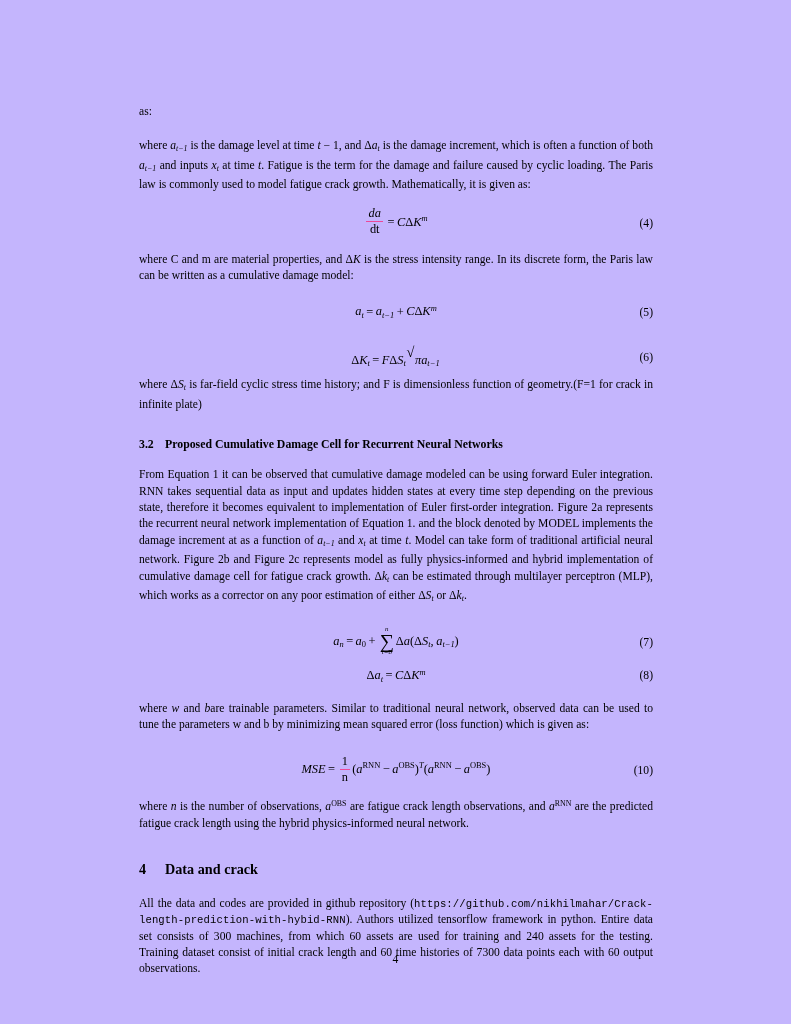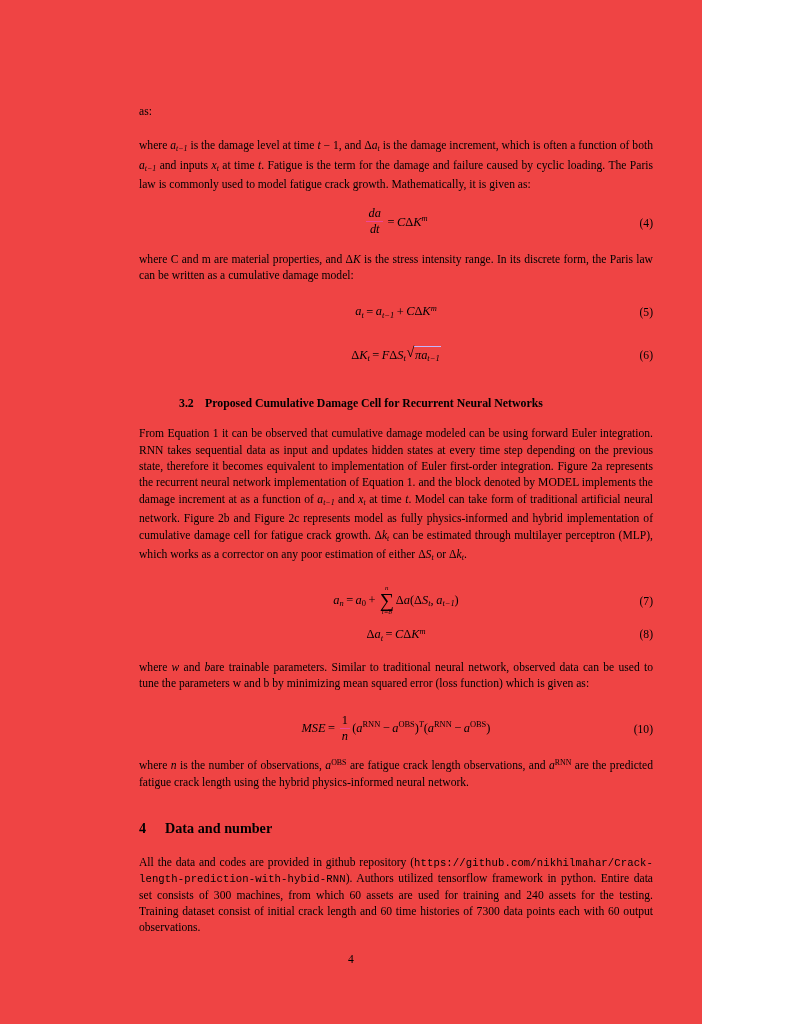--- a/index.html
+++ b/index.html
@@ -6,23 +6,23 @@
     margin: 0;
     padding: 0;
     background: #ffffff;
   }
   body {
     font-family: "Liberation Serif", "DejaVu Serif", serif;
     color: #000000;
   }
   .page {
     position: relative;
-    width: 702px;
+    width: 791px;
     height: 1024px;
-    background: #ef4444;
+    background: #c4b5fd;
     overflow: hidden;
     box-sizing: border-box;
   }
   .content {
     position: absolute;
     left: 139px;
     top: 104px;
     width: 514px;
   }
   p.body-text {
@@ -87,41 +87,40 @@
   }
   .frac .num {
     display: block;
     padding: 0 0.18em 1px 0.18em;
     border-bottom: 1px solid #ec4899;
     font-style: italic;
   }
   .frac .den {
     display: block;
     padding: 1px 0.18em 0 0.18em;
-    font-style: italic;
   }
 
   
   .radical {
     display: inline-block;
     position: relative;
     vertical-align: baseline;
     padding-left: 0.62em;
     margin-left: 0.06em;
   }
   .radical > .rad-sign {
     position: absolute;
     left: 0;
     top: -0.06em;
     font-size: 1.16em;
     line-height: 1;
   }
   .radical > .rad-body {
     display: inline-block;
-    border-top: 1px solid #c4b5fd;
+    border-top: 6px solid #c4b5fd;
     padding: 1px 0.10em 0 0.06em;
   }
 
   
   .sum {
     display: inline-flex;
     flex-direction: column;
     align-items: center;
     vertical-align: middle;
     margin: 0 0.14em;
@@ -148,21 +147,20 @@
 
   h2.section-head {
     margin: 0;
     font-size: 11.8px;
     font-weight: bold;
     line-height: 16px;
   }
   h2.section-head .sec-num {
     display: inline-block;
     min-width: 26px;
-    margin-left: 40px;
   }
   h2.section-head-major {
     margin: 0;
     font-size: 14.2px;
     font-weight: bold;
     line-height: 19px;
   }
   h2.section-head-major .sec-num {
     display: inline-block;
     min-width: 26px;
@@ -223,20 +221,21 @@
 
     <div class="eq-row">
       <span class="eq-body">
         <span class="up">Δ</span><i class="mv">K</i><sub>t</sub><span class="op">=</span><i class="mv">F</i><span class="up">Δ</span><i class="mv">S</i><sub>t</sub><span class="radical"><span class="rad-sign">√</span><span class="rad-body"><span class="up" style="font-style:italic">π</span><i class="mv">a</i><sub>t−1</sub></span></span>
       </span>
       <span class="eq-num">(6)</span>
     </div>
 
     <div class="gap-sm"></div>
 
+    <p class="body-text"><span>where </span><span>Δ<i class="mv">S</i><sub>t</sub></span><span> is far-field cyclic stress time history; and F is dimensionless function of geometry.(F=1 for crack in infinite plate)</span></p>
 
     <div style="height:23px"></div>
 
     <h2 class="section-head"><span class="sec-num">3.2</span><span>Proposed Cumulative Damage Cell for Recurrent Neural Networks</span></h2>
 
     <div style="height:15px"></div>
 
     <p class="body-text"><span>From Equation 1 it can be observed that cumulative damage modeled can be using forward Euler integration. RNN takes sequential data as input and updates hidden states at every time step depending on the previous state, therefore it becomes equivalent to implementation of Euler first-order integration. Figure 2a represents the recurrent neural network implementation of Equation 1. and the block denoted by MODEL implements the damage increment at as a function of </span><span><i class="mv">a</i><sub>t−1</sub></span><span> and </span><span><i class="mv">x</i><sub>t</sub></span><span> at time </span><span><i class="mv">t</i></span><span>. Model can take form of traditional artificial neural network. Figure 2b and Figure 2c represents model as fully physics-informed and hybrid implementation of cumulative damage cell for fatigue crack growth. </span><span>Δ<i class="mv">k</i><sub>t</sub></span><span> can be estimated through multilayer perceptron (MLP), which works as a corrector on any poor estimation of either </span><span>Δ<i class="mv">S</i><sub>t</sub></span><span> or </span><span>Δ<i class="mv">k</i><sub>t</sub></span><span>.</span></p>
 
     <div class="gap-lg"></div>
@@ -276,21 +275,21 @@
       </span>
       <span class="eq-num">(10)</span>
     </div>
 
     <div style="height:11px"></div>
 
     <p class="body-text"><span>where </span><span><i class="mv">n</i></span><span> is the number of observations, </span><span><i class="mv">a</i><sup class="upr">OBS</sup></span><span> are fatigue crack length observations, and </span><span><i class="mv">a</i><sup class="upr">RNN</sup></span><span> are the predicted fatigue crack length using the hybrid physics-informed neural network.</span></p>
 
     <div style="height:28px"></div>
 
-    <h2 class="section-head-major"><span class="sec-num">4</span><span>Data and number</span></h2>
+    <h2 class="section-head-major"><span class="sec-num">4</span><span>Data and crack</span></h2>
 
     <div style="height:17px"></div>
 
     <p class="body-text"><span>All the data and codes are provided in github repository (</span><code class="mono">https://github.com/nikhilmahar/Crack-length-prediction-with-hybid-RNN</code><span>). Authors utilized tensorflow framework in python. Entire data set consists of 300 machines, from which 60 assets are used for training and 240 assets for the testing. Training dataset consist of initial crack length and 60 time histories of 7300 data points each with 60 output observations.</span></p>
 
   </div>
 
   <div class="page-number">4</div>
 </div>
 

